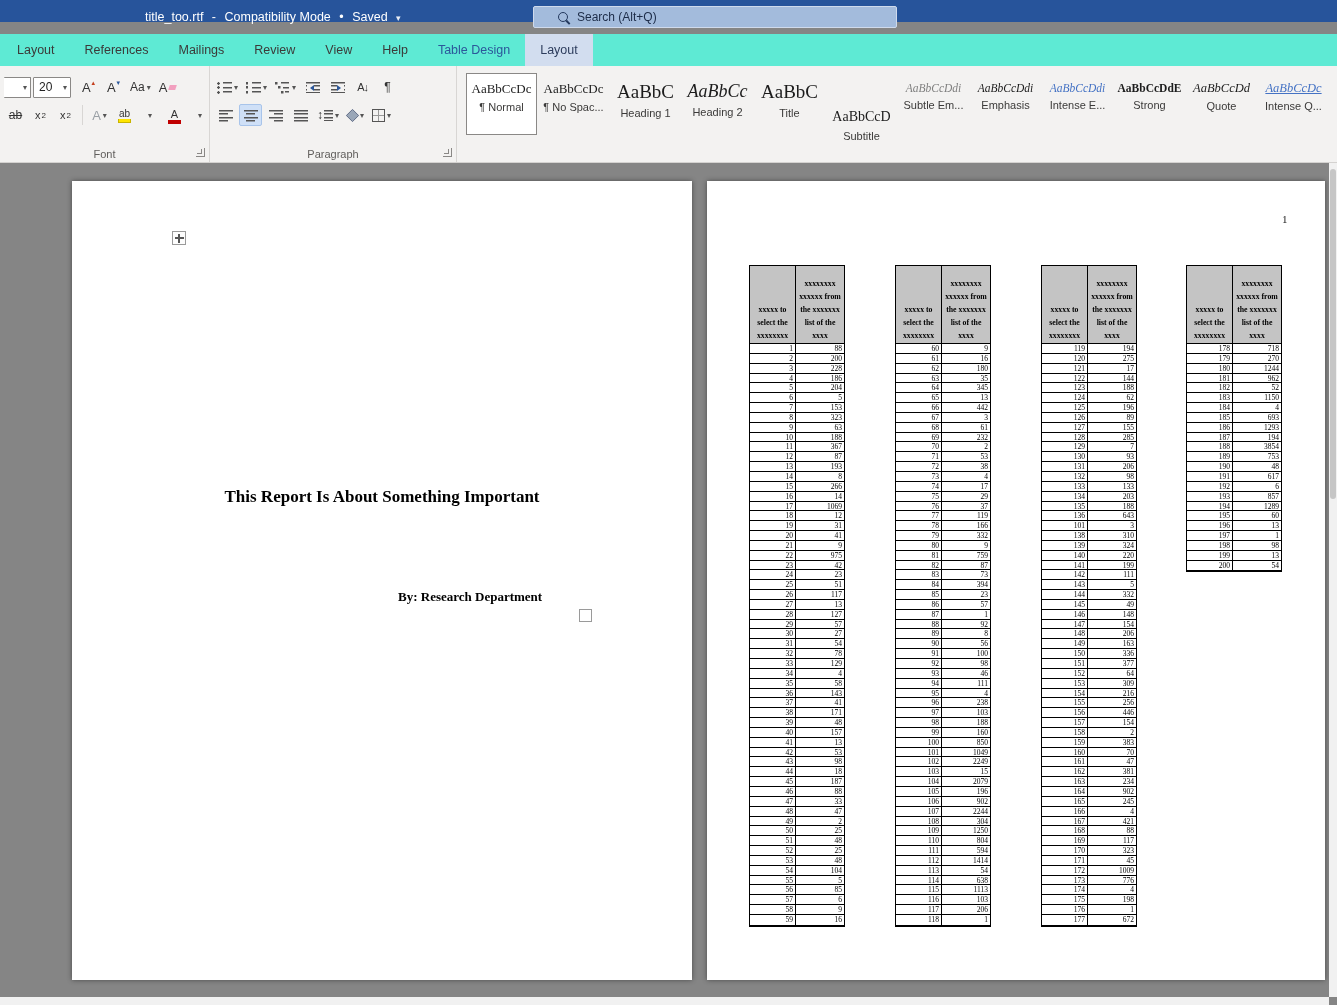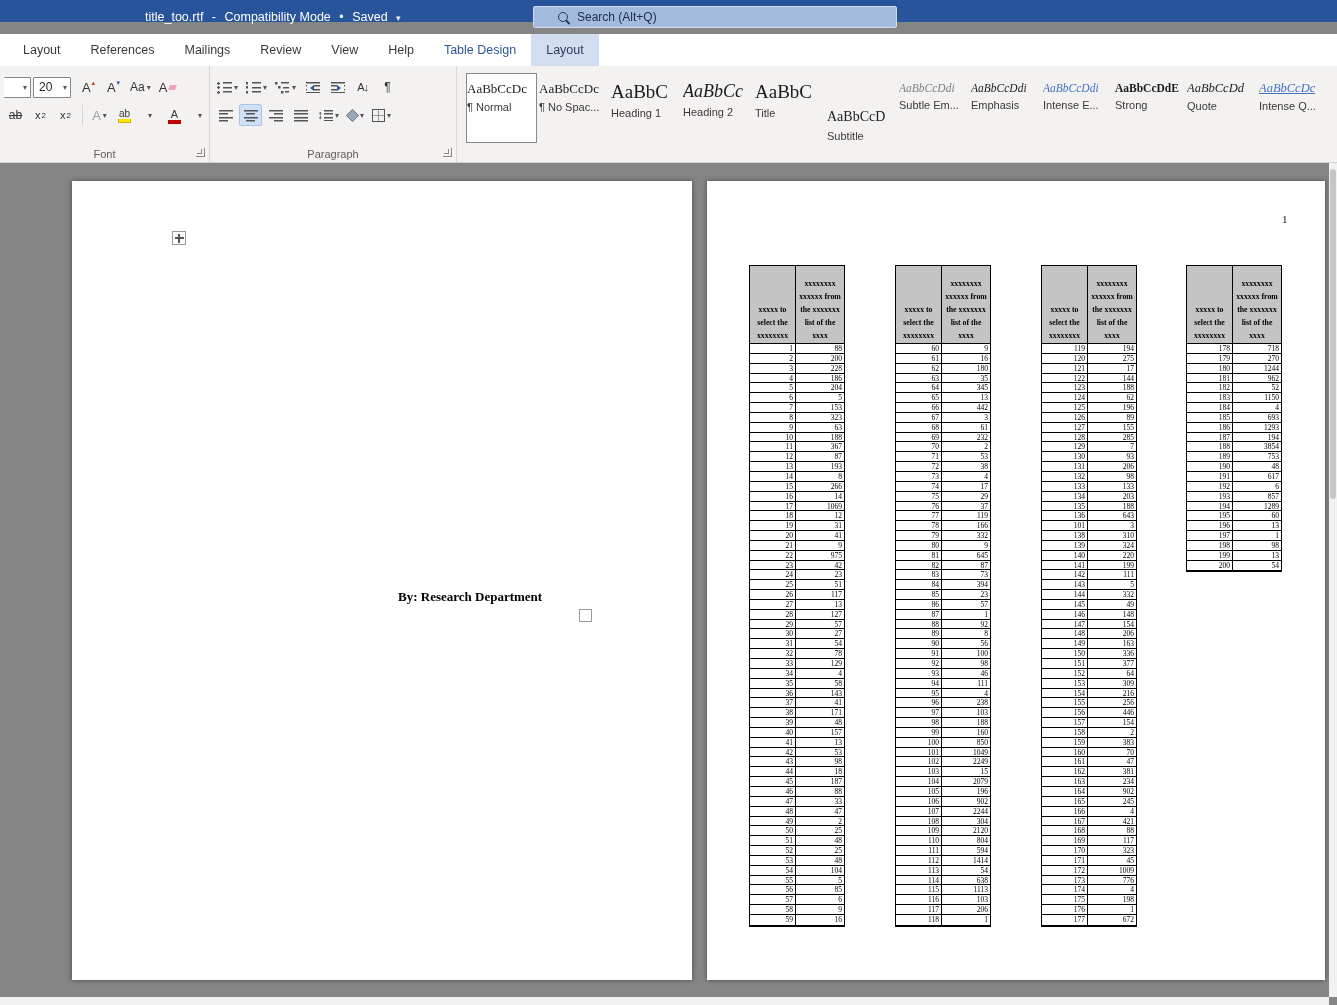--- a/index.html
+++ b/index.html
@@ -11,21 +11,21 @@
   .tb-title{position:absolute;left:145px;top:0;height:34px;line-height:34px;color:#fff;font-size:12.5px;white-space:nowrap;}
   .tb-title span{margin-right:5px;}
   .tb-caret{font-size:9px;opacity:.9;}
   .searchbox{position:absolute;left:533px;top:6px;width:364px;height:22px;background:#a3bbdc;border:1px solid #cfdaec;
              border-radius:2px;display:flex;align-items:center;gap:9px;padding-left:24px;box-sizing:border-box;
              font-size:12px;color:#1d2c48;}
   .mag{width:8px;height:8px;border:1.5px solid #24395e;border-radius:50%;position:relative;flex:0 0 auto;}
   .mag::after{content:"";position:absolute;width:1.5px;height:5px;background:#24395e;left:7.5px;top:6.5px;transform:rotate(-45deg);}
 
   
-  .tabrow{position:absolute;left:0;top:34px;right:0;height:32px;background:#ffffff;display:flex;padding-left:8px;}
+  .tabrow{position:absolute;left:0;top:34px;right:0;height:32px;background:#5eead4;display:flex;padding-left:2px;}
   .tab{padding:0 15px;line-height:32px;font-size:12.5px;color:#3b3a39;cursor:default;white-space:nowrap;}
   .tab-contextual{color:#2b579a;}
   .tab-active{background:#d2ddef;color:#2c3c5c;}
 
   
   .ribbon{position:absolute;left:0;top:66px;right:0;height:96px;background:#f3f2f1;border-bottom:1px solid #d4d2d0;}
   .group{position:absolute;top:0;bottom:0;}
   .g-font{left:0;width:209px;border-right:1px solid #d8d6d4;}
   .g-para{left:210px;width:246px;border-right:1px solid #d8d6d4;}
   .g-styles{left:457px;right:0;}
@@ -90,21 +90,21 @@
   .i-ar{background-position:0 1px,5px 4.6px,0 8.2px,5px 11.8px;}
   .i-aj{background-size:14px 1.5px,14px 1.5px,14px 1.5px,14px 1.5px;background-position:0 1px,0 4.6px,0 8.2px,0 11.8px;}
   .i-borders{width:13px;height:13px;border:1px solid #555;box-sizing:border-box;background-image:
      linear-gradient(#9a9a9a,#9a9a9a),linear-gradient(#9a9a9a,#9a9a9a);
      background-size:1px 11px,11px 1px;background-position:5px 0,0 5px;background-repeat:no-repeat;}
   .i-shading{width:9px;height:9px;background:#9aa7b8;border:1px solid #667089;transform:rotate(45deg) scale(.85);}
   .sorttxt{font-size:11px;letter-spacing:-1px;}
 
   
   .gallery{position:absolute;left:9px;top:7px;display:flex;gap:1px;}
-  .style-card{width:71px;height:70px;box-sizing:border-box;text-align:left;padding-top:8px;border:1px solid transparent;}
+  .style-card{width:71px;height:62px;box-sizing:border-box;text-align:center;padding-top:8px;border:1px solid transparent;}
   .style-card.selected{background:#fff;border:1px solid #8a8886;}
   .style-preview{font-family:"Liberation Serif",serif;font-size:13px;line-height:1.05;color:#1c1c1c;white-space:nowrap;overflow:hidden;}
   .style-label{font-size:11px;color:#3b3a39;margin-top:5px;white-space:nowrap;overflow:hidden;}
   .v-heading1 .style-preview{font-size:19px;}
   .v-heading2 .style-preview{font-size:18px;font-style:italic;}
   .v-title .style-preview{font-size:19px;}
   .v-subtitle .style-preview{font-size:14px;margin-top:28px;}
   .v-subtle-emphasis .style-preview{font-size:11.5px;font-style:italic;color:#808080;}
   .v-emphasis .style-preview{font-size:11.5px;font-style:italic;}
   .v-intense-emphasis .style-preview{font-size:11.5px;font-style:italic;color:#4472c4;}
@@ -354,20 +354,21 @@
         </div>
     </div>
   </div>
 
   <div class="canvas">
 
     <div class="page page1">
       <div class="move-handle">
           <span class="mh-plus"></span>
         </div>
+      <div class="doc-title">This Report Is About Something Important</div>
       <div class="doc-byline">By: Research Department</div>
       <div class="empty-box"></div>
     </div>
 
     <div class="page page2">
       <div class="pagenum">1</div>
       <div class="dtable t1">
           <div class="drow header-row">
             <div class="dcell hcell c1">xxxxx to select the xxxxxxxx</div>
             <div class="dcell hcell c2">xxxxxxxx xxxxxx from the xxxxxxx list of the xxxx</div>
@@ -693,21 +694,21 @@
           <div class="drow">
             <div class="dcell c1">79</div>
             <div class="dcell c2">332</div>
           </div>
           <div class="drow">
             <div class="dcell c1">80</div>
             <div class="dcell c2">9</div>
           </div>
           <div class="drow">
             <div class="dcell c1">81</div>
-            <div class="dcell c2">645</div>
+            <div class="dcell c2">759</div>
           </div>
           <div class="drow">
             <div class="dcell c1">82</div>
             <div class="dcell c2">87</div>
           </div>
           <div class="drow">
             <div class="dcell c1">83</div>
             <div class="dcell c2">73</div>
           </div>
           <div class="drow">
@@ -805,21 +806,21 @@
           <div class="drow">
             <div class="dcell c1">107</div>
             <div class="dcell c2">2244</div>
           </div>
           <div class="drow">
             <div class="dcell c1">108</div>
             <div class="dcell c2">304</div>
           </div>
           <div class="drow">
             <div class="dcell c1">109</div>
-            <div class="dcell c2">2120</div>
+            <div class="dcell c2">1250</div>
           </div>
           <div class="drow">
             <div class="dcell c1">110</div>
             <div class="dcell c2">804</div>
           </div>
           <div class="drow">
             <div class="dcell c1">111</div>
             <div class="dcell c2">594</div>
           </div>
           <div class="drow">

